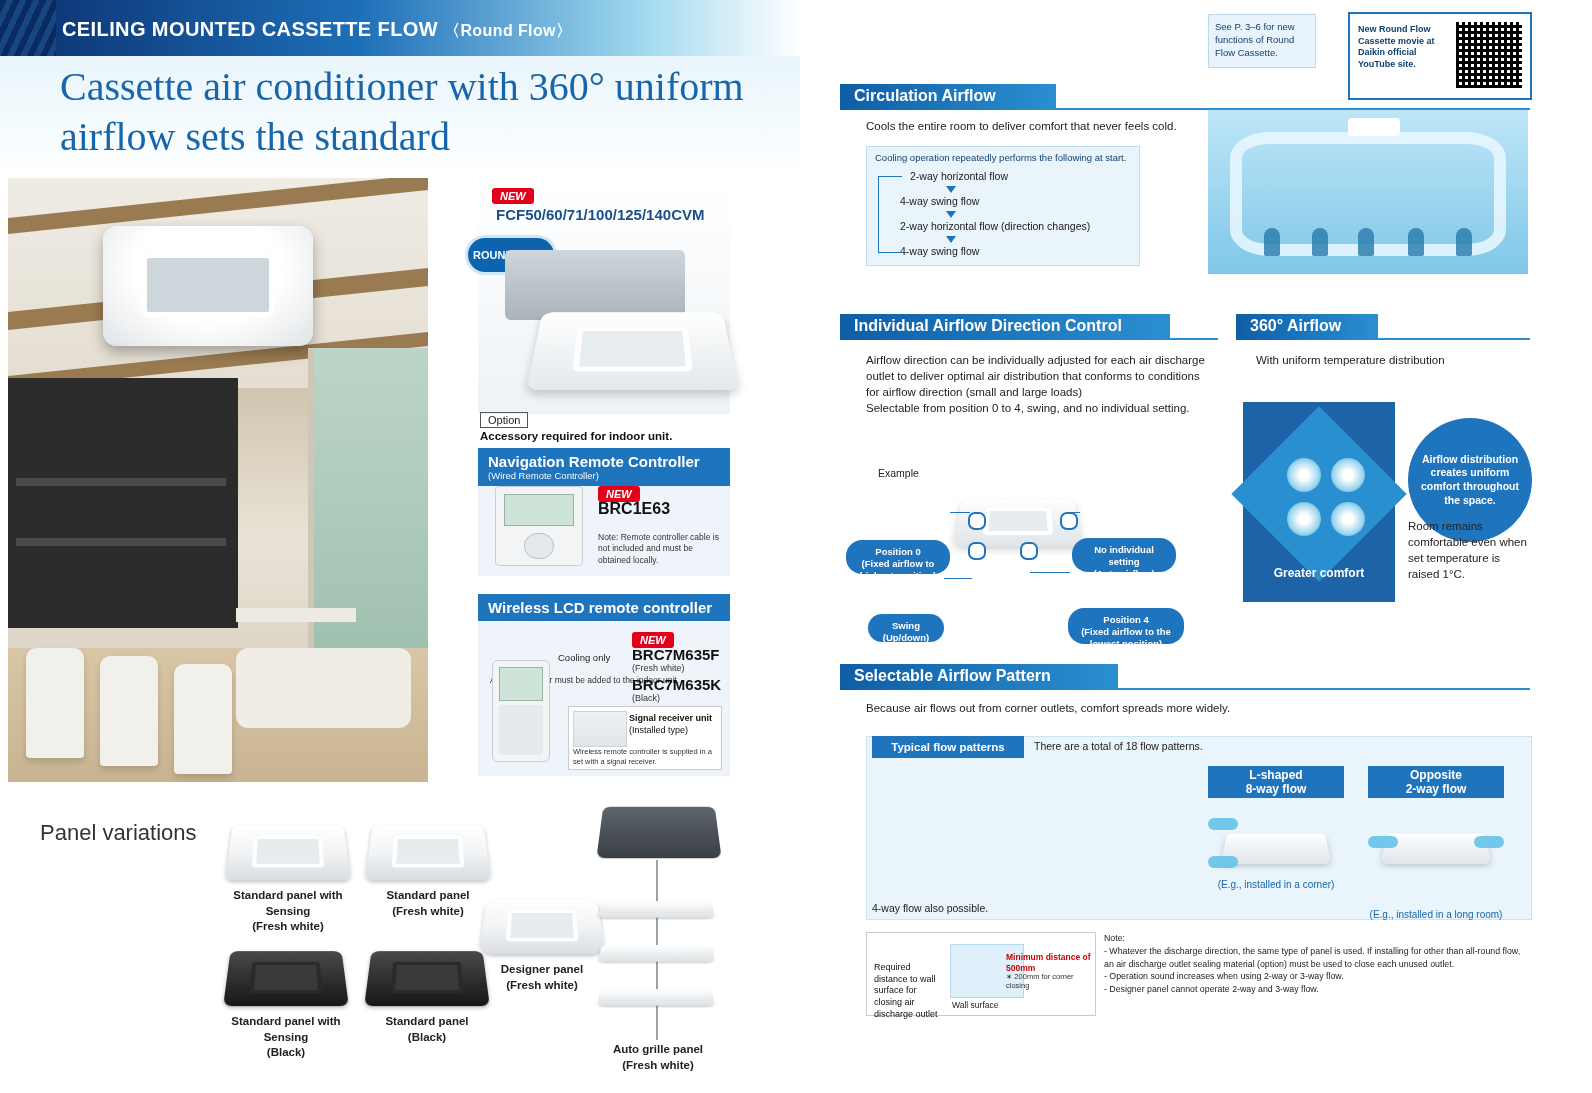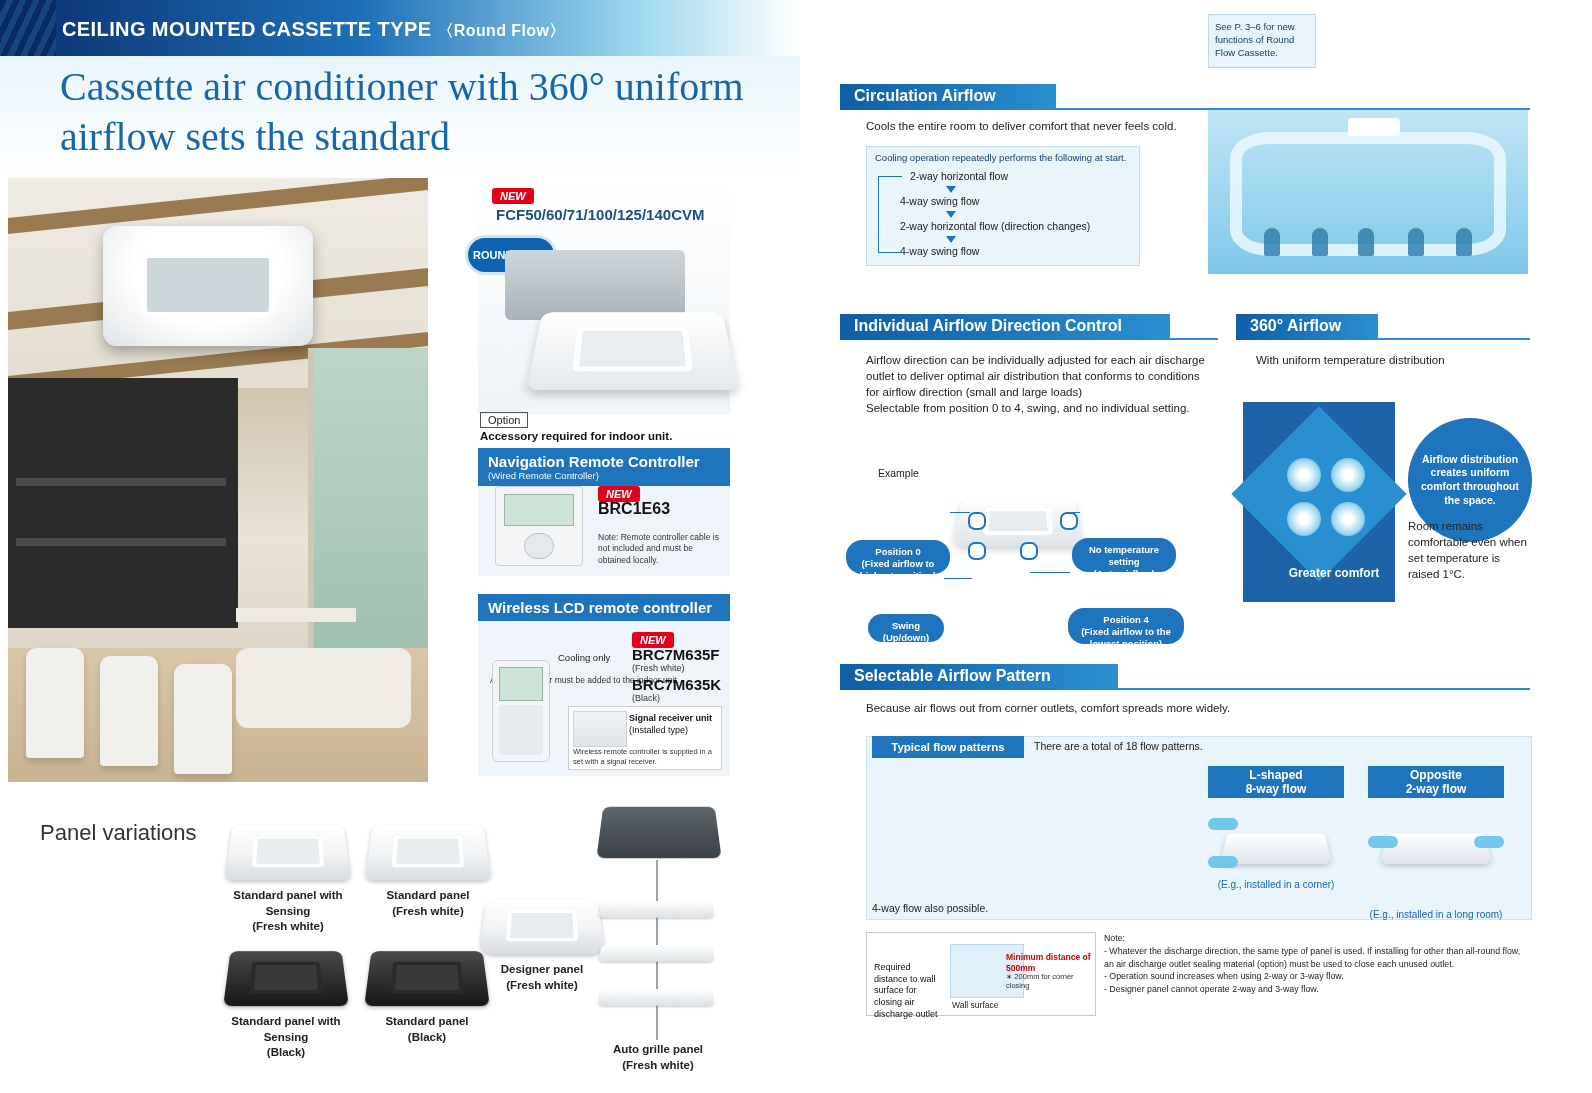--- a/index.html
+++ b/index.html
@@ -132,21 +132,21 @@
   .pill{position:absolute;background:#1e74bd;color:#fff;border-radius:16px;text-align:center;
      font-size:9.5px;font-weight:bold;line-height:1.25;padding:6px 8px;box-sizing:border-box;margin-top:48px;}
   .dot{position:absolute;width:14px;height:14px;border-radius:7px;background:#fff;border:2px solid #1e74bd;}
   .lead{position:absolute;height:1px;background:#1e74bd;}
 
   .airbubble{position:absolute;left:1408px;top:418px;width:124px;height:124px;border-radius:62px;background:#1e74bd;color:#fff;
      font-size:10.5px;font-weight:bold;text-align:center;display:flex;align-items:center;justify-content:center;padding:10px;box-sizing:border-box;line-height:1.3;}
   .diamondbox{position:absolute;left:1243px;top:402px;width:152px;height:200px;background:#1c63a8;}
   .diamond{position:absolute;left:14px;top:30px;width:124px;height:124px;background:#2a8fd0;transform:rotate(45deg);}
   .fan{position:absolute;width:34px;height:34px;border-radius:17px;background:radial-gradient(circle,#ffffff 20%,#9fd8ee 60%,#2a8fd0 100%);}
-  .greater{position:absolute;left:1243px;top:566px;width:152px;text-align:center;color:#fff;font-size:12px;font-weight:bold;padding-left:15px;}
+  .greater{position:absolute;left:1243px;top:566px;width:152px;text-align:center;color:#fff;font-size:12px;font-weight:bold;}
 
   
   .patbox{position:absolute;left:866px;top:736px;width:664px;height:182px;background:#eaf4fb;border:1px solid #cfe4f2;}
   .pattab{position:absolute;left:872px;top:736px;width:152px;height:22px;background:#1e74bd;color:#fff;font-size:11.5px;font-weight:bold;
      display:flex;align-items:center;justify-content:center;}
   .patnote{position:absolute;left:1034px;top:740px;font-size:10.5px;color:#222;}
   .patcard{position:absolute;top:766px;width:136px;}
   .patcard .t{height:32px;background:#1e74bd;color:#fff;font-size:12px;font-weight:bold;display:flex;align-items:center;justify-content:center;text-align:center;line-height:1.2;}
   .patcard .ill{height:72px;margin-top:6px;position:relative;}
   .patcard .cap{margin-top:2px;font-size:10px;color:#1766ab;text-align:center;line-height:1.3;}
@@ -165,21 +165,21 @@
 </style>
 </head>
 <body>
 
 <div class="page">
 
   <div class="hero-bg"></div>
   <div class="header-band"></div>
   <div class="header-stripe"></div>
   <div class="header-title">
-    <span>CEILING MOUNTED CASSETTE TYPE</span>
+    <span>CEILING MOUNTED CASSETTE FLOW</span>
     <span class="sub">〈Round Flow〉</span>
   </div>
   <div class="hero-title">Cassette air conditioner with 360° uniform airflow sets the standard</div>
 
   <div class="photo">
     <div class="ceiling"></div>
     <div class="beam" style="left:-20px;top:18px;width:460px;height:16px;"></div>
     <div class="beam" style="left:-20px;top:112px;width:460px;height:18px;"></div>
     <div class="beam" style="left:-20px;top:176px;width:460px;height:14px;"></div>
     <div class="unit"></div>
@@ -295,20 +295,24 @@
   <div class="sigbox">
     <div class="sig-ill"></div>
     <div class="sig-t1">
       <span>Signal receiver unit</span><br>
       <span style="font-weight:normal">(Installed type)</span>
     </div>
     <div class="sig-t2">Wireless remote controller is supplied in a set with a signal receiver.</div>
   </div>
 
   <div class="topbox">See P. 3–6 for new functions of Round Flow Cassette.</div>
+  <div class="qrbox">
+    <div class="qr-t">New Round Flow Cassette movie at Daikin official YouTube site.</div>
+    <div class="qr"></div>
+  </div>
 
   <div class="sechead" style="left:840px;top:84px;width:216px;">Circulation Airflow</div>
   <div class="secrule" style="left:1050px;top:108px;width:480px;"></div>
   <div class="txt" style="left:866px;top:118px;width:420px;">Cools the entire room to deliver comfort that never feels cold.</div>
 
   <div class="flowbox">
     <div class="hdr">Cooling operation repeatedly performs the following at start.</div>
   </div>
   <div class="flowitem" style="left:910px;top:170px;">2-way horizontal flow</div>
   <div class="arrowdown" style="top:186px;left:946px;"></div>
@@ -337,21 +341,21 @@
 Selectable from position 0 to 4, swing, and no individual  setting.</div>
 
   <div class="txt" style="left:878px;top:466px;font-size:10.5px;">Example</div>
   <div class="cass3d" style="left:958px;top:488px;width:120px;height:66px;"></div>
   <div class="dot" style="left:968px;top:512px;"></div>
   <div class="dot" style="left:1060px;top:512px;"></div>
   <div class="dot" style="left:968px;top:542px;"></div>
   <div class="dot" style="left:1020px;top:542px;"></div>
   <div class="pill" style="left:846px;top:492px;width:104px;height:34px;white-space:pre-line;">Position 0
 (Fixed airflow to highest position)</div>
-  <div class="pill" style="left:1072px;top:490px;width:104px;height:34px;white-space:pre-line;">No temperature setting
+  <div class="pill" style="left:1072px;top:490px;width:104px;height:34px;white-space:pre-line;">No individual setting
 (Auto airflow)</div>
   <div class="pill" style="left:868px;top:566px;width:76px;height:28px;white-space:pre-line;">Swing
 (Up/down)</div>
   <div class="pill" style="left:1068px;top:560px;width:116px;height:36px;white-space:pre-line;">Position 4
 (Fixed airflow to the lowest position)</div>
   <div class="lead" style="left:950px;top:512px;width:20px;"></div>
   <div class="lead" style="left:1066px;top:512px;width:14px;"></div>
   <div class="lead" style="left:944px;top:578px;width:28px;"></div>
   <div class="lead" style="left:1030px;top:572px;width:40px;"></div>
 

